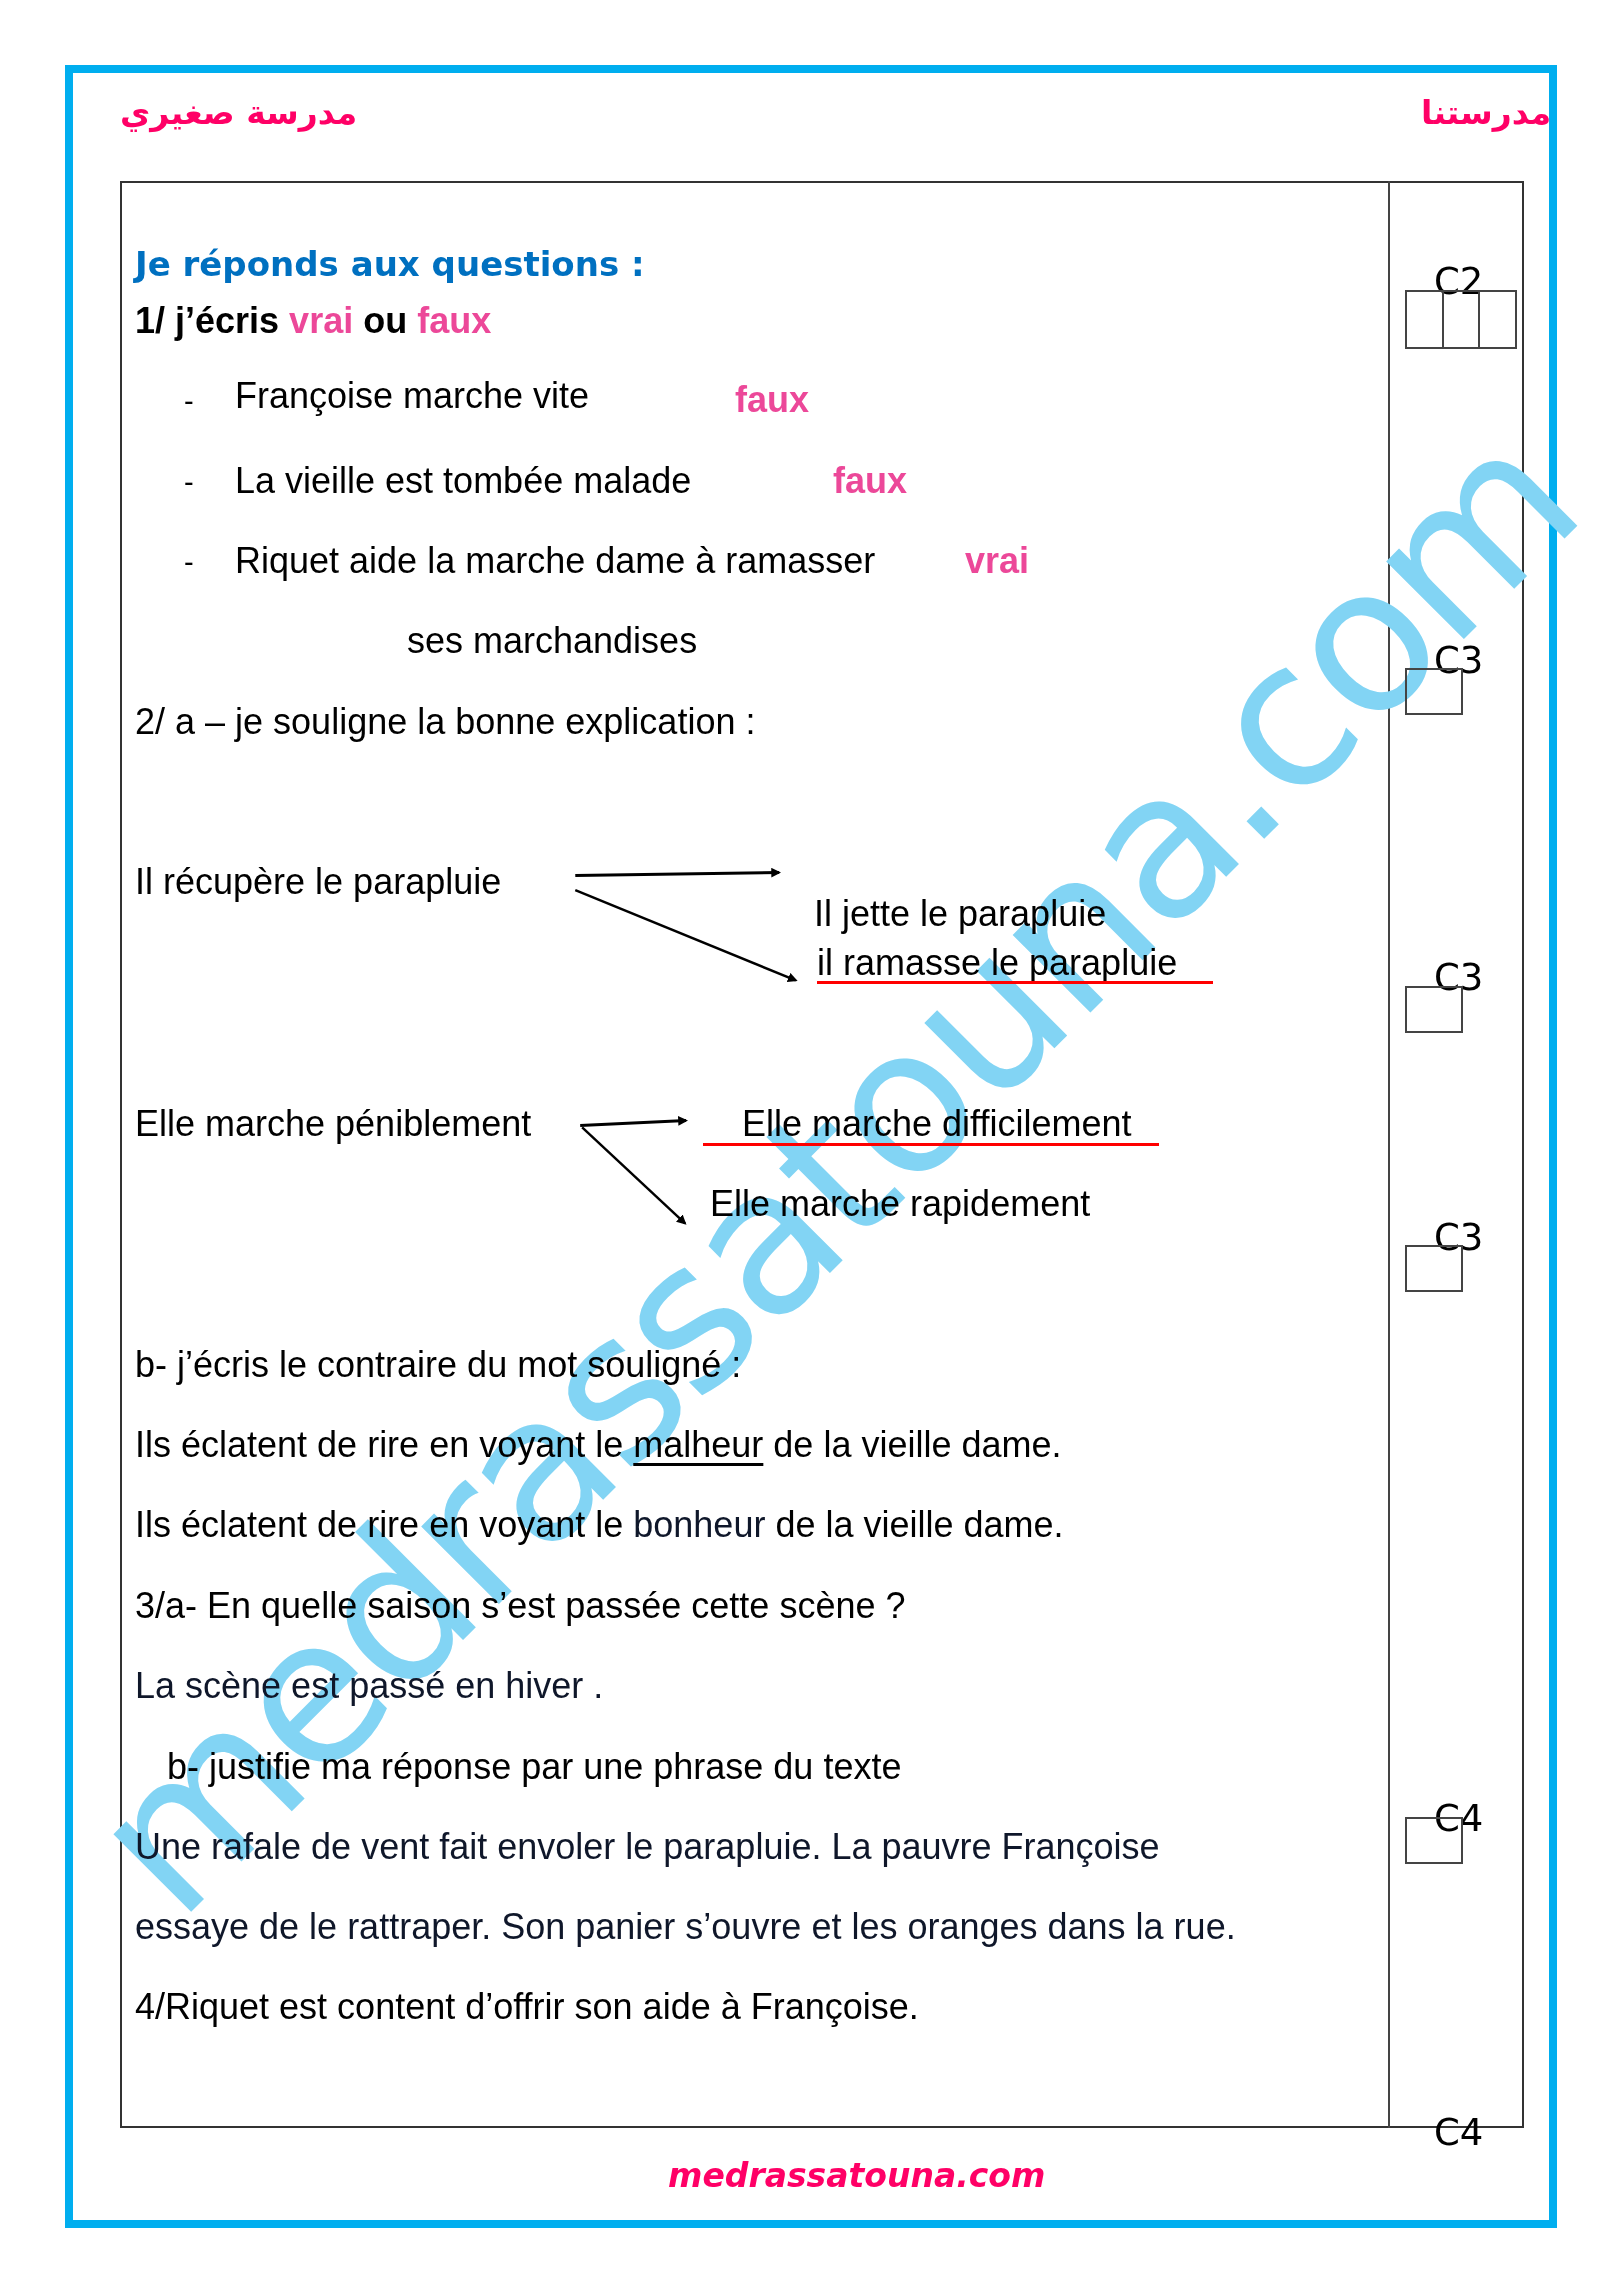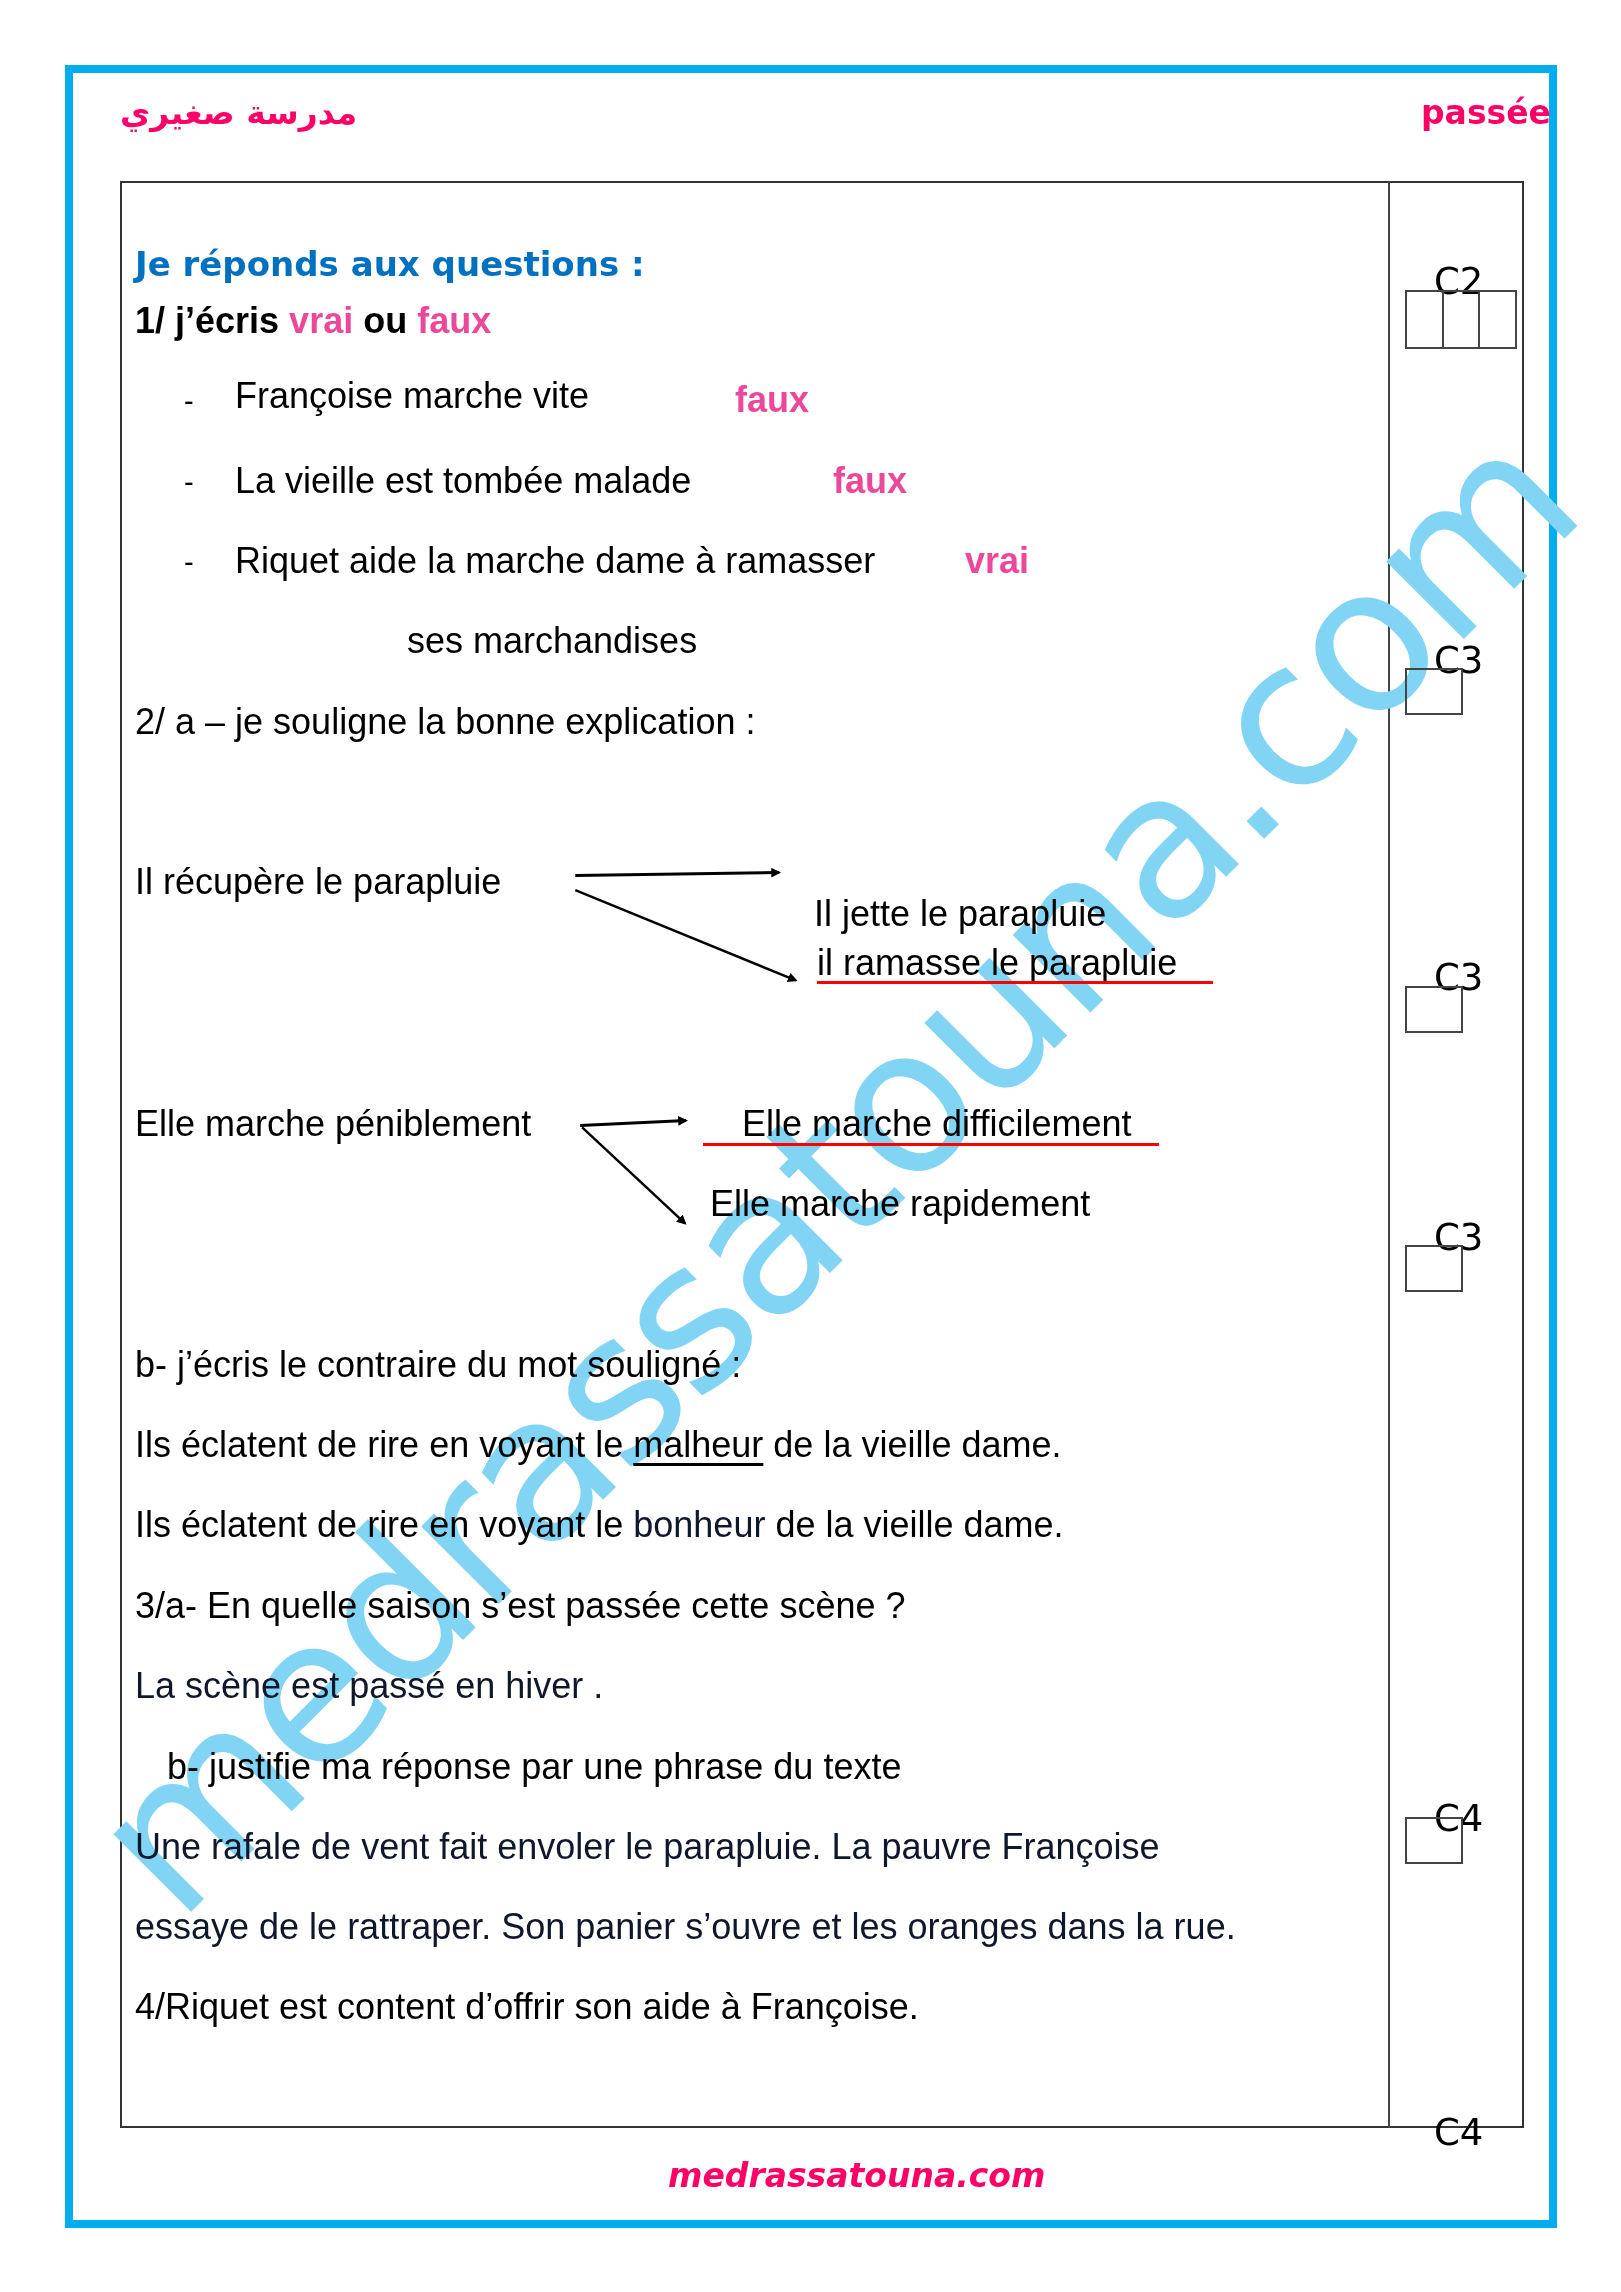--- a/index.html
+++ b/index.html
@@ -33,21 +33,21 @@
   .footer { position: absolute; left: 668px; top: 2156px; font-family: "DejaVu Sans", sans-serif;
             font-size: 33px; font-weight: bold; font-style: italic; color: #ff0066; }
   svg.arrows { position: absolute; left: 0; top: 0; width: 1621px; height: 2293px; z-index: 3; pointer-events: none; }
 </style>
 </head>
 <body>
 
 <div class="frame"></div>
 
 <div class="hdr hdr-left">مدرسة صغيري</div>
-<div class="hdr hdr-right">passée</div>
+<div class="hdr hdr-right">مدرستنا</div>
 
 <div class="tbl"></div>
 <div class="coldiv"></div>
 
 <div class="watermark">medrassatouna.com</div>
 
 <div class="txt blue" style="left:135px; top:247px;">Je réponds aux questions :</div>
 
 <div class="txt bold" style="left:135px; top:303px;">
   <span>1/ j’écris </span><span class="darkred">vrai</span><span> ou </span><span class="darkred">faux</span>

